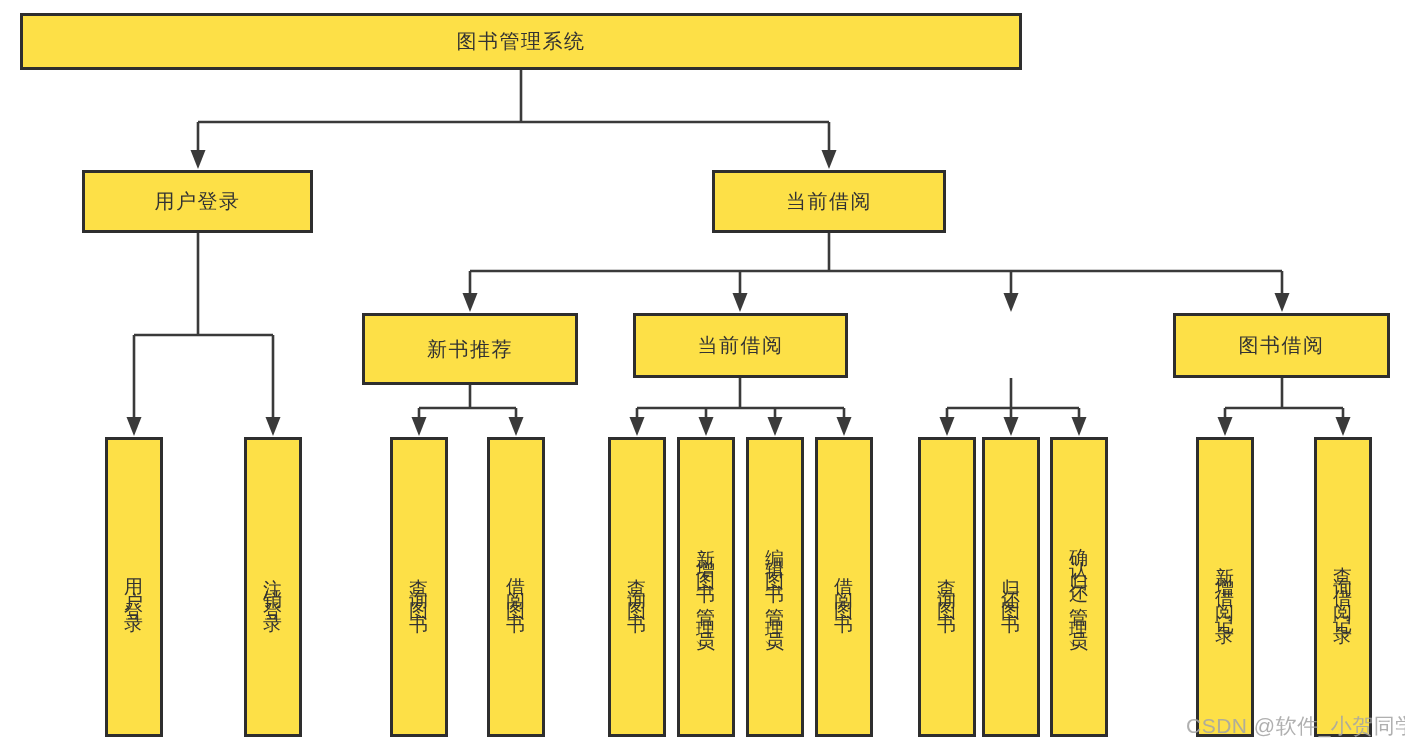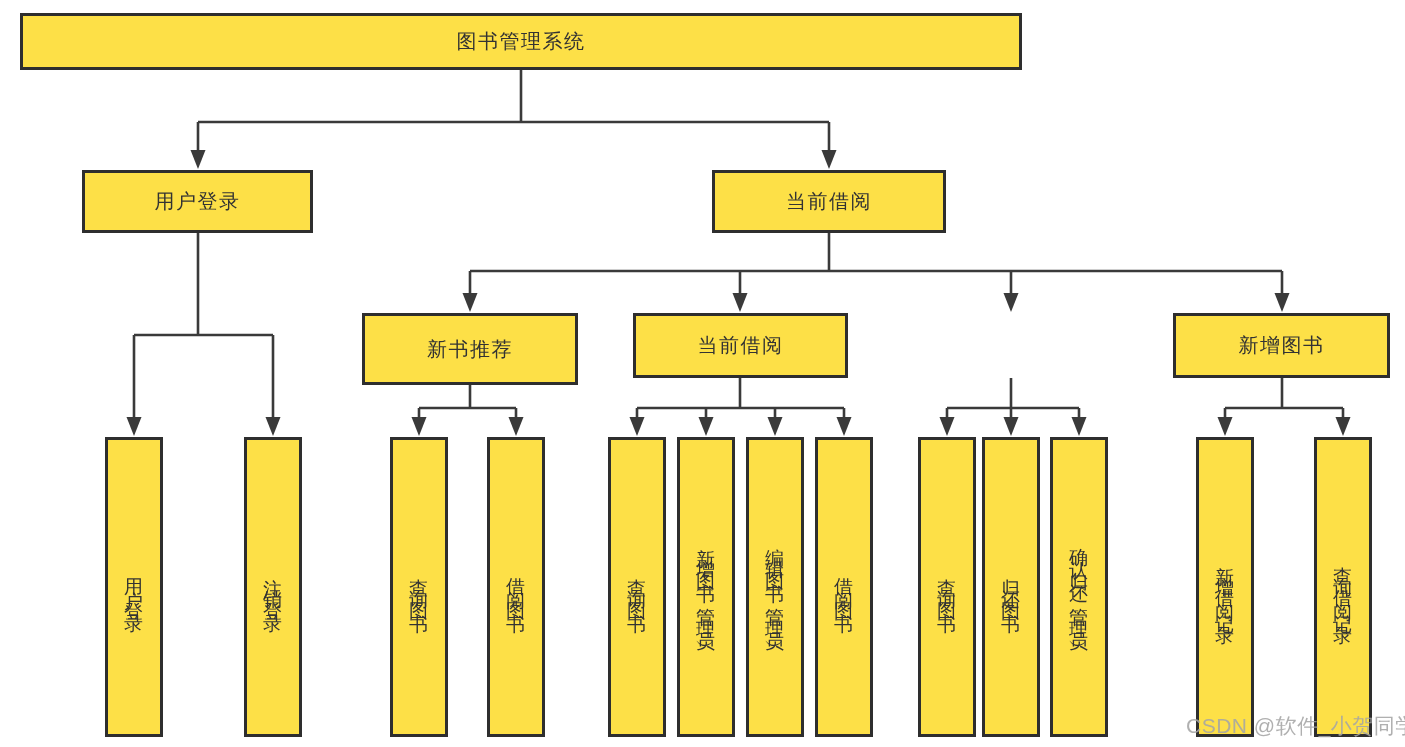--- a/index.html
+++ b/index.html
@@ -133,21 +133,21 @@
     <span class="h-label">当前借阅</span>
   </div>
 
   <div class="box" style="left:362px; top:313px; width:216px; height:72px;">
     <span class="h-label">新书推荐</span>
   </div>
   <div class="box" style="left:633px; top:313px; width:215px; height:65px;">
     <span class="h-label">当前借阅</span>
   </div>
   <div class="box" style="left:1173px; top:313px; width:217px; height:65px;">
-    <span class="h-label">新增图书</span>
+    <span class="h-label">图书借阅</span>
   </div>
 
   <div class="box leaf" style="left:105px; top:437px; width:58px; height:300px;">
     <span class="v-label">用户登录</span>
   </div>
   <div class="box leaf" style="left:244px; top:437px; width:58px; height:300px;">
     <span class="v-label">注销登录</span>
   </div>
 
   <div class="box leaf" style="left:390px; top:437px; width:58px; height:300px;">

